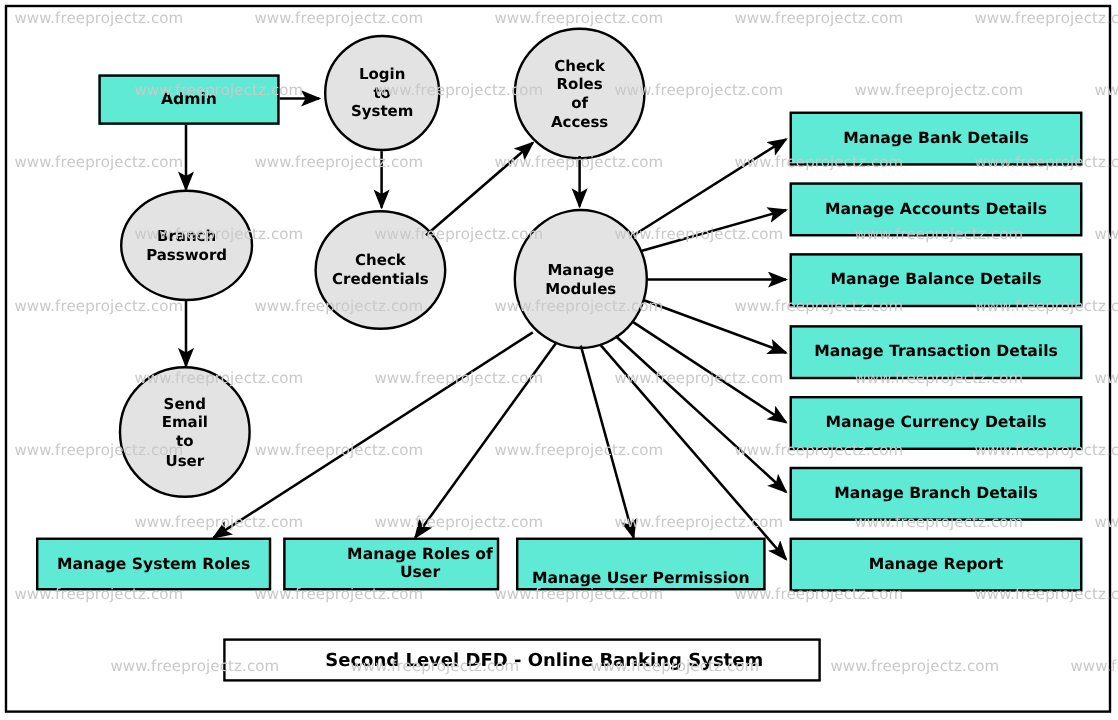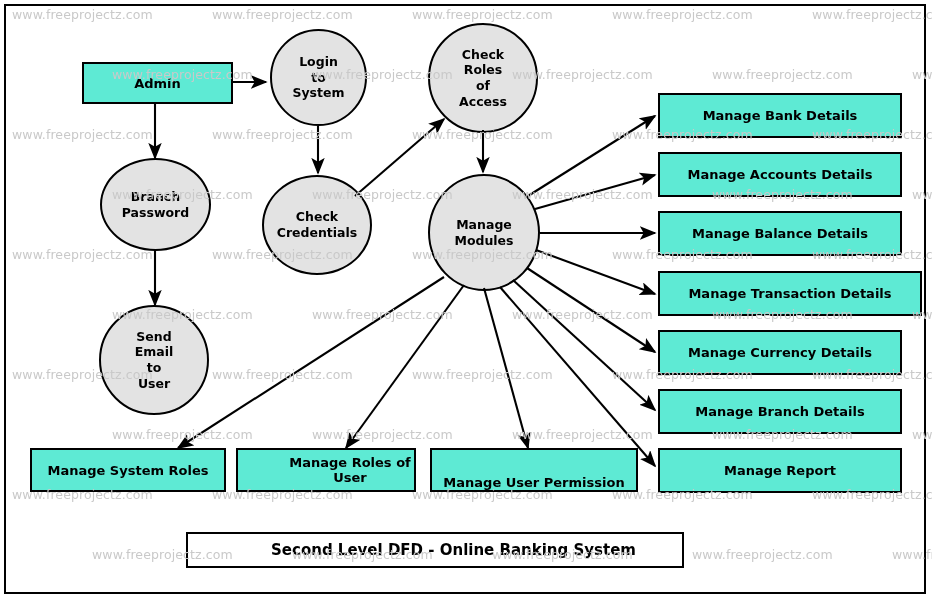--- a/index.html
+++ b/index.html
@@ -242,21 +242,21 @@
 
     <div class="node box" style="left:658px; top:93px; width:244px; height:45px;">
       <span>Manage Bank Details</span>
     </div>
     <div class="node box" style="left:658px; top:152px; width:244px; height:45px;">
       <span>Manage Accounts Details</span>
     </div>
     <div class="node box" style="left:658px; top:211px; width:244px; height:45px;">
       <span>Manage Balance Details</span>
     </div>
-    <div class="node box" style="left:658px; top:271px; width:264px; height:45px;">
+    <div class="node box" style="left:658px; top:271px; width:244px; height:45px;">
       <span>Manage Transaction Details</span>
     </div>
     <div class="node box" style="left:658px; top:330px; width:244px; height:45px;">
       <span>Manage Currency Details</span>
     </div>
     <div class="node box" style="left:658px; top:389px; width:244px; height:45px;">
       <span>Manage Branch Details</span>
     </div>
     <div class="node box" style="left:658px; top:448px; width:244px; height:45px;">
       <span>Manage Report</span>

